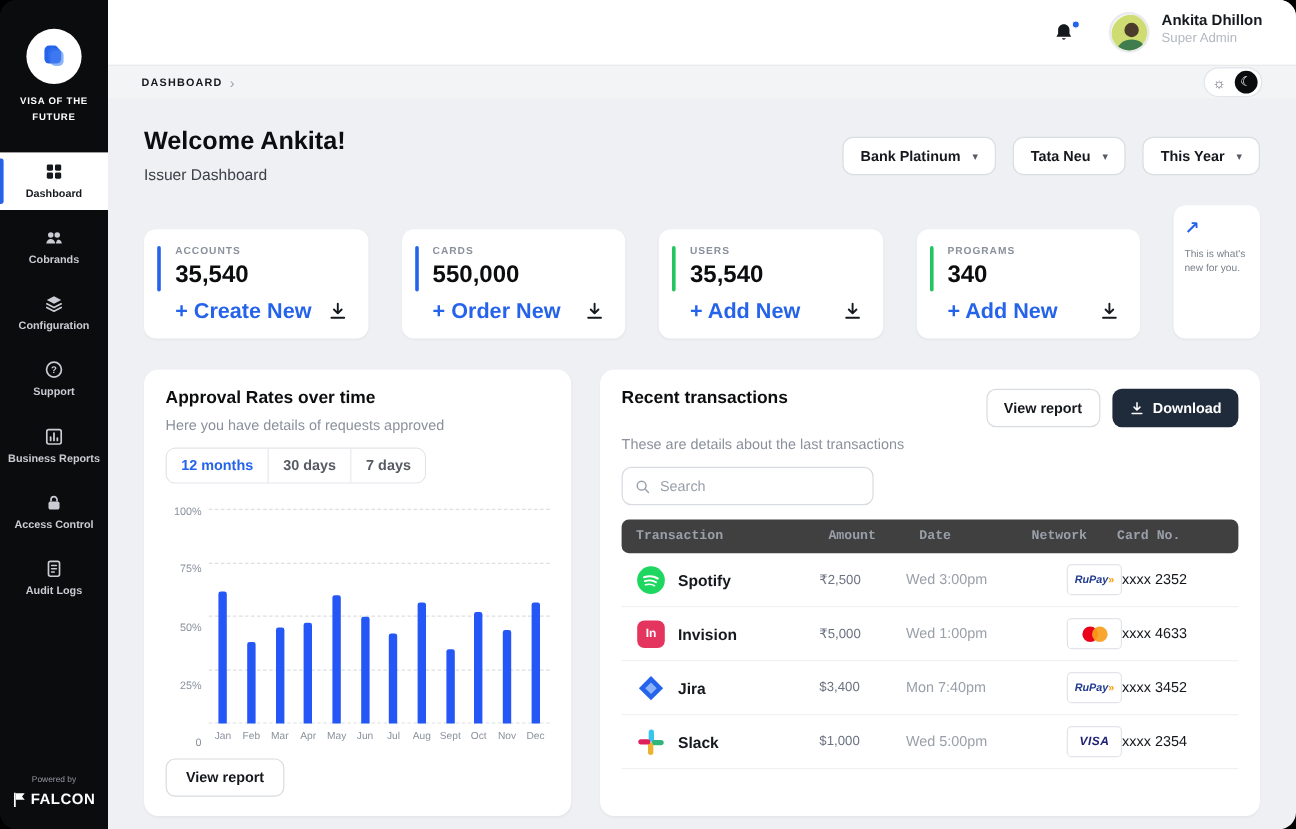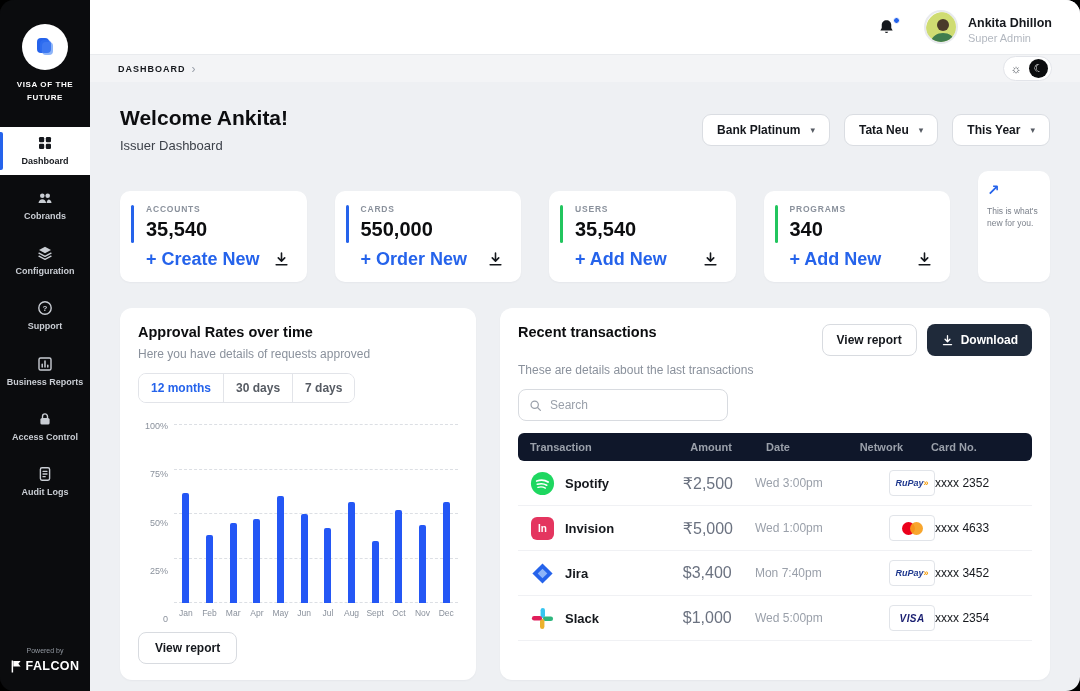--- a/index.html
+++ b/index.html
@@ -21,21 +21,21 @@
   .sidebar-spacer { flex:1; }
   .powered { font-size:7px; color:#9298a0; margin-bottom:5px; }
   .falcon { display:flex; align-items:center; gap:4px; font-size:12.5px; font-weight:bold; letter-spacing:.4px; margin-bottom:18px; }
   .falcon svg { width:11px; height:13px; }
 
   
   .main { flex:1; display:flex; flex-direction:column; background:#eef0f3; min-width:0; }
   .topbar { height:54px; background:#fff; display:flex; align-items:center; justify-content:flex-end; padding:0 28px; gap:26px; flex-shrink:0; }
   .bell { position:relative; cursor:pointer; width:22px; height:22px; display:flex; align-items:center; justify-content:center; }
   .bell-dot { position:absolute; top:1px; right:-2px; width:7px; height:7px; border-radius:50%; background:#2563eb; border:1.5px solid #fff; }
-  .user { display:flex; align-items:flex-end; gap:10px; cursor:pointer; }
+  .user { display:flex; align-items:flex-start; gap:10px; cursor:pointer; }
   .avatar { width:34px; height:34px; border-radius:50%; overflow:hidden; border:2px solid #e8eaee; flex-shrink:0; }
   .user-name { font-size:12.5px; font-weight:bold; color:#15181d; }
   .user-role { font-size:11px; color:#b3b8c0; margin-top:2px; }
 
   .breadcrumb-bar { height:28px; background:#f3f4f6; border-top:1px solid #e9ebee; display:flex; align-items:center; justify-content:space-between; padding:0 28px; flex-shrink:0; }
   .breadcrumb { display:flex; align-items:center; gap:6px; font-size:9px; font-weight:bold; letter-spacing:1px; color:#15181d; }
   .crumb-chev { color:#9aa0aa; font-size:12px; font-weight:normal; }
   .theme-toggle { display:flex; align-items:center; gap:4px; background:#fff; border:1px solid #e2e4e9; border-radius:20px; padding:2px 3px; cursor:pointer; }
   .theme-sun { font-size:12px; color:#565b63; width:18px; height:18px; display:flex; align-items:center; justify-content:center; }
   .theme-moon { width:19px; height:19px; border-radius:50%; background:#0b0c0e; color:#fff; font-size:11px; display:flex; align-items:center; justify-content:center; }
@@ -93,29 +93,29 @@
   .tx-buttons { display:flex; gap:10px; }
   .btn-outline { background:#fff; border:1px solid #d8dbe0; border-radius:8px; padding:8px 14px; font-size:12px; font-weight:bold; color:#15181d; cursor:pointer; font-family:inherit; }
   .btn-dark { display:flex; align-items:center; gap:7px; background:#1f2a3a; border:none; border-radius:8px; padding:8px 14px; font-size:12px; font-weight:bold; color:#fff; cursor:pointer; font-family:inherit; }
   .btn-dark svg { width:13px; height:13px; }
   .search-box { margin-top:12px; display:flex; align-items:center; gap:8px; width:210px; border:1px solid #d8dbe0; border-radius:8px; padding:8px 10px; background:#fff; }
   .search-box svg { width:13px; height:13px; flex-shrink:0; }
   .search-box input { border:none; outline:none; font-size:12px; color:#15181d; width:100%; font-family:inherit; background:transparent; }
   .search-box input::placeholder { color:#9aa0aa; }
   .tx-table { margin-top:12px; }
   .tx-cols { display:grid; grid-template-columns:1.8fr .85fr 1.05fr .8fr 1fr; }
-  .tx-head { background:#0f172a; border-radius:6px; padding:8px 12px; }
+  .tx-head { background:#404040; border-radius:6px; padding:8px 12px;font-family:Liberation Mono, monospace; }
   .tx-head span { font-size:11px; font-weight:600; color:#9aa0aa; }
   .tx-row { padding:9px 12px; border-bottom:1px solid #f0f1f4; align-items:center; }
   .tx-name-cell { display:flex; align-items:center; gap:10px; }
   .brand-icon { width:25px; height:25px; display:flex; align-items:center; justify-content:center; flex-shrink:0; }
   .brand-icon svg { width:25px; height:25px; }
   .brand-square { width:23px; height:23px; border-radius:6px; color:#fff; font-size:10px; font-weight:bold; display:flex; align-items:center; justify-content:center; }
   .tx-name { font-size:13px; font-weight:bold; color:#15181d; }
-  .tx-amount { font-size:16px; color:#6b7280; }
+  .tx-amount { font-size:11px; color:#6b7280; }
   .tx-date { font-size:12px; color:#9aa0aa; }
   .tx-card { font-size:12px; color:#15181d; }
   .net-badge { width:46px; height:26px; border:1px solid #e1e4e9; border-radius:4px; background:#fff; display:flex; align-items:center; justify-content:center;margin-left:45px; }
   .rupay { font-size:9px; font-weight:bold; font-style:italic; color:#203a8f; }
   .rupay-arr { color:#f59e0b; font-style:normal; }
   .visa { font-size:10px; font-weight:bold; font-style:italic; color:#1a1f71; letter-spacing:.4px; }
   .mc { display:flex; align-items:center; }
   .mc i { width:13px; height:13px; border-radius:50%; display:block; }
   .mc .mc-r { background:#eb001b; }
   .mc .mc-o { background:#f79e1b; margin-left:-5px; opacity:.92; }

